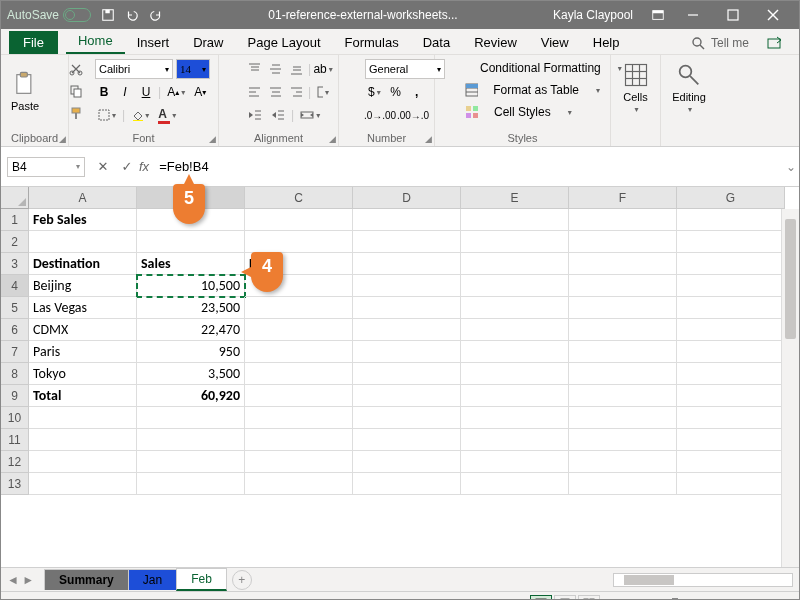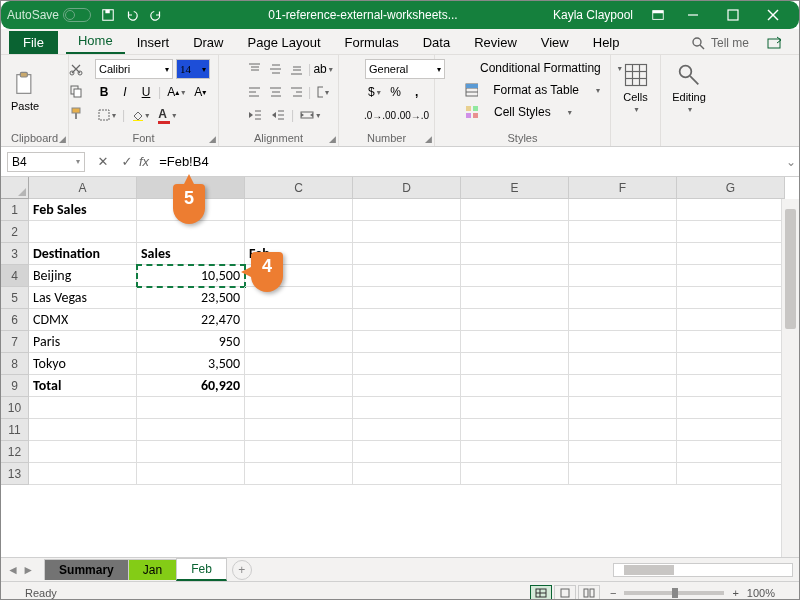--- a/index.html
+++ b/index.html
@@ -1,19 +1,19 @@
 <!DOCTYPE html>
 <html><head>
 <meta charset="utf-8">
 <style>
   * { box-sizing: border-box; margin: 0; padding: 0; }
   body { font-family: "Segoe UI", Arial, sans-serif; font-size: 12px; background: #fff; width: 800px; height: 600px; overflow: hidden; position: relative; border: 1px solid #888; }
   
   
-  .titlebar { height: 28px; background: #15803d; color: #fff; display: flex; align-items: center; padding: 0 6px; font-size: 12px; border-radius: 9px; }
+  .titlebar { height: 28px; background: #737373; color: #fff; display: flex; align-items: center; padding: 0 6px; font-size: 12px; }
   .titlebar .autosave { display: flex; align-items: center; gap: 4px; margin-right: 10px; color: #d0e8d8; }
   .titlebar .toggle { width: 28px; height: 14px; border: 1px solid #6ba884; border-radius: 8px; position: relative; }
   .titlebar .toggle::after { content: ""; position: absolute; width: 8px; height: 8px; border: 1px solid #6ba884; border-radius: 50%; left: 1px; top: 1px; }
   .titlebar .qat { display: flex; gap: 10px; align-items: center; margin-right: 20px; }
   .titlebar .qat svg { width: 14px; height: 14px; }
   .titlebar .doc { flex: 1; text-align: center; color: #fff; }
   .titlebar .user { margin: 0 10px; }
   .titlebar .winbtns { display: flex; gap: 0; }
   .titlebar .winbtn { width: 40px; height: 28px; display: flex; align-items: center; justify-content: center; }
   
@@ -36,21 +36,21 @@
   .ribbig { display: flex; flex-direction: column; align-items: center; gap: 2px; padding: 2px 4px; }
   .ribbig svg { width: 28px; height: 28px; }
   .ribbtn { padding: 2px 3px; display: flex; align-items: center; justify-content: center; min-width: 18px; height: 20px; }
   .fontname { width: 78px; height: 20px; border: 1px solid #c8c6c4; background: #fff; font-size: 11px; padding: 0 3px; display: flex; align-items: center; justify-content: space-between; }
   .fontsize { width: 34px; height: 20px; border: 1px solid #c8c6c4; background: #1d4ed8; font-size: 11px; padding: 0 3px; display: flex; align-items: center; justify-content: space-between; font-family: Liberation Serif, serif; }
   .numfmt { width: 80px; height: 20px; border: 1px solid #c8c6c4; background: #fff; font-size: 11px; padding: 0 3px; display: flex; align-items: center; justify-content: space-between; }
   .stylebtn { display: flex; align-items: center; gap: 15px; padding: 2px 4px; font-size: 12px; white-space: nowrap; }
   .dd::after { content: "▾"; font-size: 8px; margin-left: 2px; color: #666; }
   
   
-  .fbar { height: 30px; background: #fff; border-bottom: 1px solid #d0d0d0; display: flex; align-items: center; }
+  .fbar { height: 40px; background: #fff; border-bottom: 1px solid #d0d0d0; display: flex; align-items: center; }
   .namebox { width: 78px; height: 20px; border: 1px solid #c8c6c4; margin: 0 6px; padding: 0 4px; display: flex; align-items: center; justify-content: space-between; font-size: 12px; }
   .fbar .fbtn { width: 24px; text-align: center; color: #666; font-size: 13px; }
   .fbar .fx { font-style: italic; color: #666; font-size: 13px; margin-right: 6px; }
   .finput { flex: 1; padding: 0 4px; font-size: 13px; }
   .fbar .expand { width: 16px; text-align: center; color: #888; }
   
   
   .gridwrap { position: relative; height: 380px; overflow: hidden; }
   .grid { display: grid; grid-template-columns: 28px 108px 108px 108px 108px 108px 108px 108px; grid-auto-rows: 22px; font-size: 14px; }
   .grid .hdr { background: #e6e6e6; border-right: 1px solid #ccc; border-bottom: 1px solid #ccc; display: flex; align-items: center; justify-content: center; color: #555; font-size: 12px; }
@@ -65,21 +65,21 @@
   .selcell { outline: 2px dashed #107c41; outline-offset: -1px; background: #fff; }
   .vscroll { position: absolute; right: 0; top: 22px; bottom: 0; width: 18px; background: #f3f2f1; border-left: 1px solid #ddd; }
   .vscroll .thumb { position: absolute; top: 10px; left: 3px; right: 3px; height: 120px; background: #c8c6c4; border-radius: 2px; }
   
   
   .sheetbar { height: 24px; background: #f3f2f1; border-top: 1px solid #d0d0d0; display: flex; align-items: center; padding: 0 6px; }
   .sheetnav { display: flex; gap: 6px; color: #888; margin-right: 10px; }
   .sheettab { padding: 3px 14px; border: 1px solid #ccc; border-bottom: none; background: #737373; font-size: 12px; margin-right: -1px; }
   .sheettab.first { font-weight: bold; }
   .sheettab.active { border-bottom: 2px solid #0a6332; color: #0a6332; background: #fff; }
-  .sheettab.inactive { background: #84cc16; }
+  .sheettab.inactive { background: #1d4ed8; }
   .sheetadd { width: 20px; height: 20px; border: 1px solid #ccc; border-radius: 50%; display: flex; align-items: center; justify-content: center; margin-left: 6px; color: #888; }
   .sheetbar .spacer { flex: 1; }
   .hscroll { width: 180px; height: 14px; background: #fff; border: 1px solid #ccc; position: relative; }
   .hscroll .thumb { position: absolute; left: 10px; top: 1px; bottom: 1px; width: 50px; background: #c8c6c4; }
   
   
   .statusbar { height: 22px; background: #f3f2f1; border-top: 1px solid #d0d0d0; display: flex; align-items: center; padding: 0 24px; font-size: 11px; color: #555; }
   .statusbar .spacer { flex: 1; }
   .viewbtns { display: flex; gap: 2px; margin-right: 10px; }
   .viewbtn { width: 22px; height: 16px; border: 1px solid #ccc; display: flex; align-items: center; justify-content: center; }

